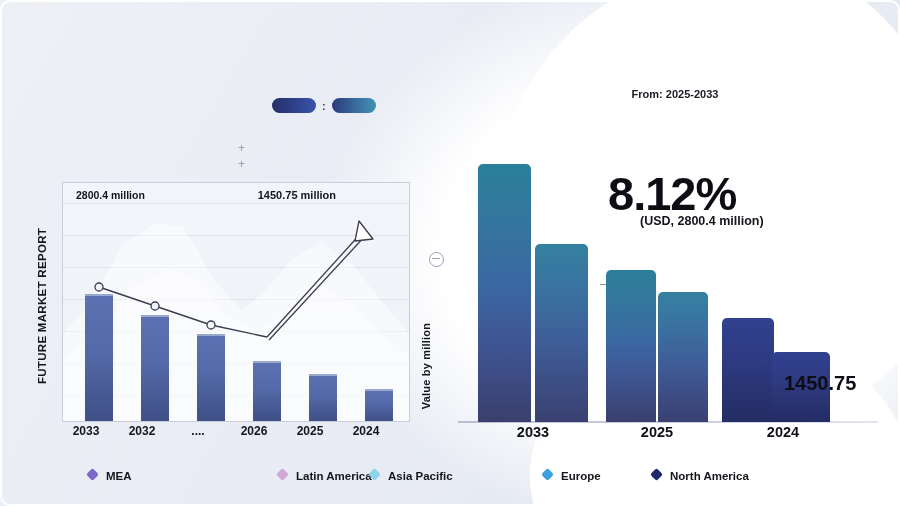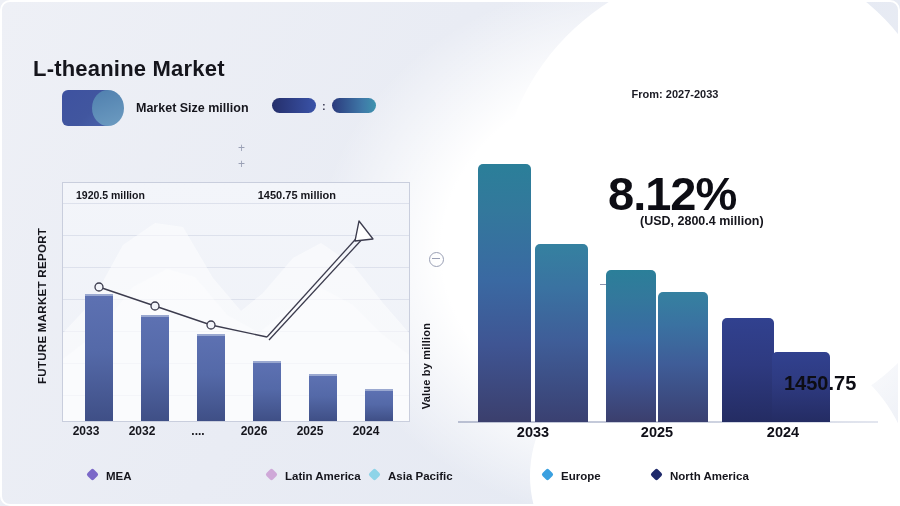--- a/index.html
+++ b/index.html
@@ -187,29 +187,21 @@
 </head>
 <body>
 
 <div id="root">
 
   <div class="whiteblob"></div>
   <div class="whiteblob2"></div>
 
   <div class="left-panel">
 
-    <div class="main-title">L-theanine  Market</div>
-
-    <div class="legend-head">
-      <div class="cyl">
-        <div class="body"></div>
-        <div class="cap"></div>
-      </div>
-      <div class="legend-head-label">Market Size million</div>
-    </div>
+
 
     <div class="pill-pair">
       <div class="pill a"></div>
       <div class="pill-colon">:</div>
       <div class="pill b"></div>
     </div>
 
     <div class="plus-marks">+<br>+</div>
 
     <div class="axis-label-left">FUTURE MARKET REPORT</div>
@@ -244,34 +236,34 @@
         <polyline points="36,104 92,123 148,142 204,154" fill="none" stroke="#3c3c4e" stroke-width="1.4"></polyline>
         <circle cx="36" cy="104" r="4" fill="#f3f5fa" stroke="#3c3c4e" stroke-width="1.3"></circle>
         <circle cx="92" cy="123" r="4" fill="#f3f5fa" stroke="#3c3c4e" stroke-width="1.3"></circle>
         <circle cx="148" cy="142" r="4" fill="#f3f5fa" stroke="#3c3c4e" stroke-width="1.3"></circle>
         <path d="M204,154 L300,48" fill="none" stroke="#3c3c4e" stroke-width="1.3"></path>
         <path d="M206,157 L303,52" fill="none" stroke="#3c3c4e" stroke-width="1.3"></path>
         <path d="M296,38 L310,56 L292,58 Z" fill="#ffffff" stroke="#3c3c4e" stroke-width="1.3" stroke-linejoin="round"></path>
       </svg>
     </div>
 
-    <div class="label-left-val">1920.5 million</div>
+    <div class="label-left-val">2800.4 million</div>
     <div class="label-right-val">1450.75 million</div>
 
     <div class="xtick" style="left:62px;width:48px;">2033</div>
     <div class="xtick" style="left:118px;width:48px;">2032</div>
     <div class="xtick" style="left:174px;width:48px;">....</div>
     <div class="xtick" style="left:230px;width:48px;">2026</div>
     <div class="xtick" style="left:286px;width:48px;">2025</div>
     <div class="xtick" style="left:342px;width:48px;">2024</div>
   </div>
 
   <div class="right-panel">
 
-    <div class="cagr-sub">From: 2027-2033</div>
+    <div class="cagr-sub">From: 2025-2033</div>
     <div class="cagr-big">8.12%</div>
     <div class="cagr-usd">(USD, 2800.4 million)</div>
 
     <div class="bracket"></div>
 
     <div class="rbaseline"></div>
 
     <div class="rbar" style="left:28px;width:53px;height:258px;"></div>
     <div class="rbar v2" style="left:85px;width:53px;height:178px;"></div>
 
@@ -286,21 +278,21 @@
     <div class="rxtick" style="left:38px;width:90px;">2033</div>
     <div class="rxtick" style="left:162px;width:90px;">2025</div>
     <div class="rxtick" style="left:288px;width:90px;">2024</div>
   </div>
 
   <div class="legend-bar">
     <div class="lg-item" style="left:88px;">
       <span class="lg-dot" style="background:#7b68c8;"></span>
       <span class="lg-text">MEA</span>
     </div>
-    <div class="lg-item" style="left:225px;padding-left:42px;">
+    <div class="lg-item" style="left:236px;padding-left:42px;">
       <span class="lg-dot" style="background:#cfa8d8;"></span>
       <span class="lg-text">Latin America</span>
     </div>
     <div class="lg-item" style="left:370px;">
       <span class="lg-dot" style="background:#8ed4e8;"></span>
       <span class="lg-text">Asia Pacific</span>
     </div>
     <div class="lg-item" style="left:515px;padding-left:28px;">
       <span class="lg-dot" style="background:#3aa0e0;"></span>
       <span class="lg-text">Europe</span>

